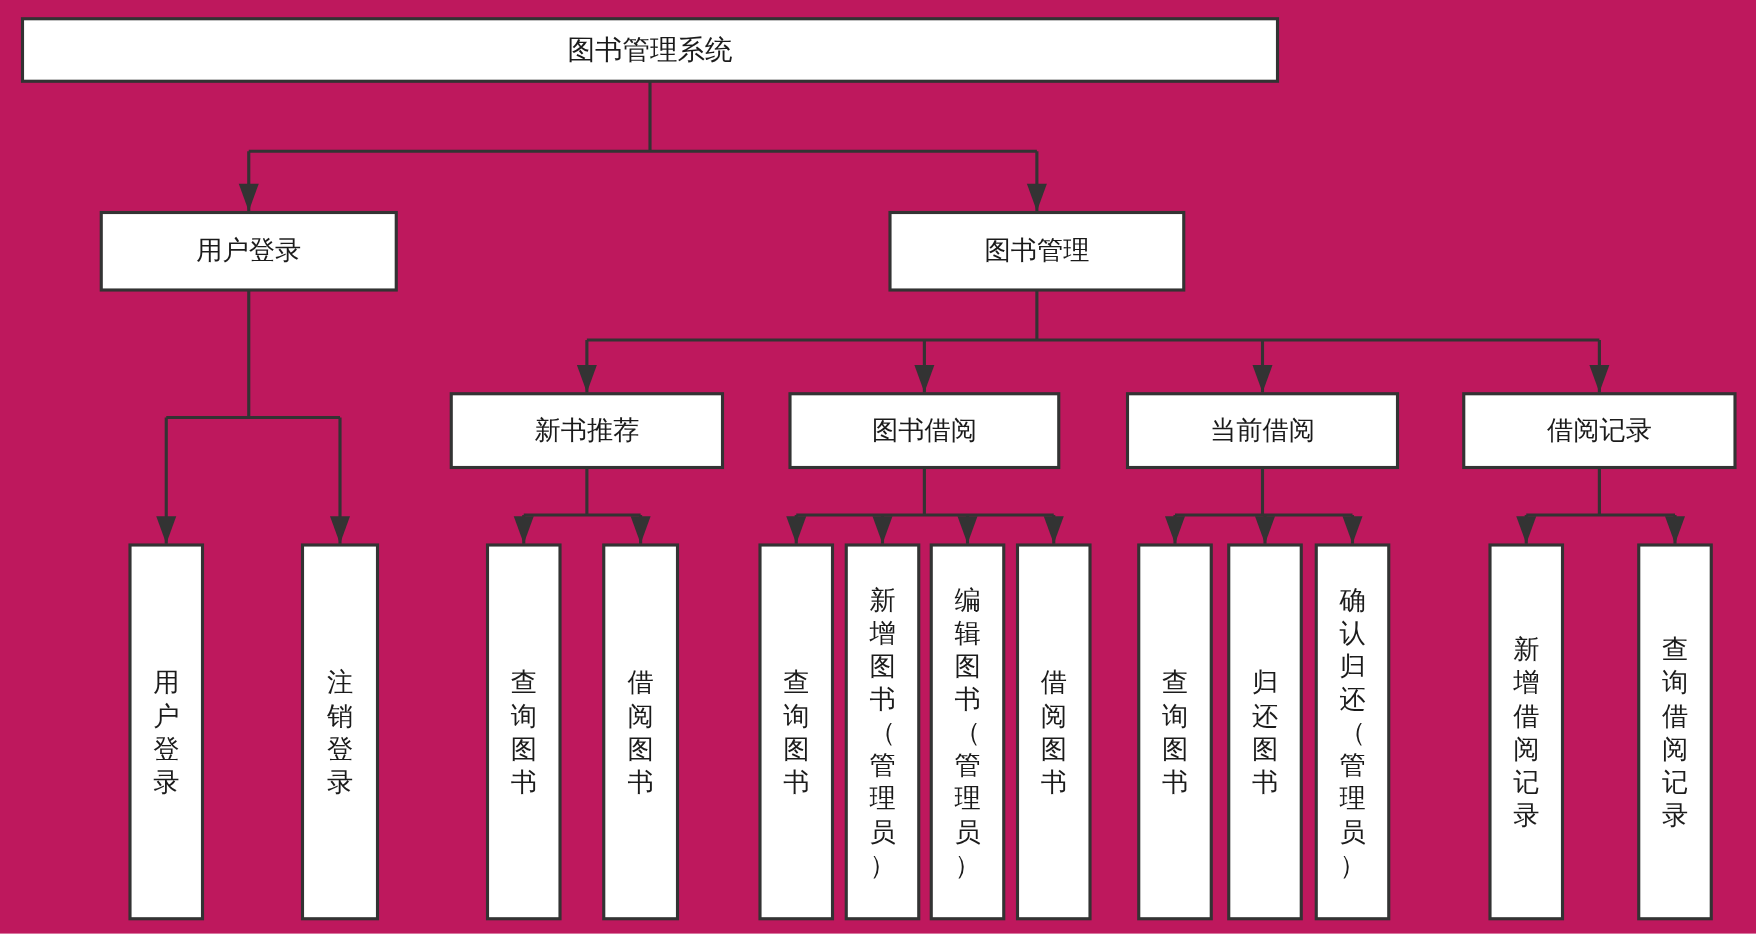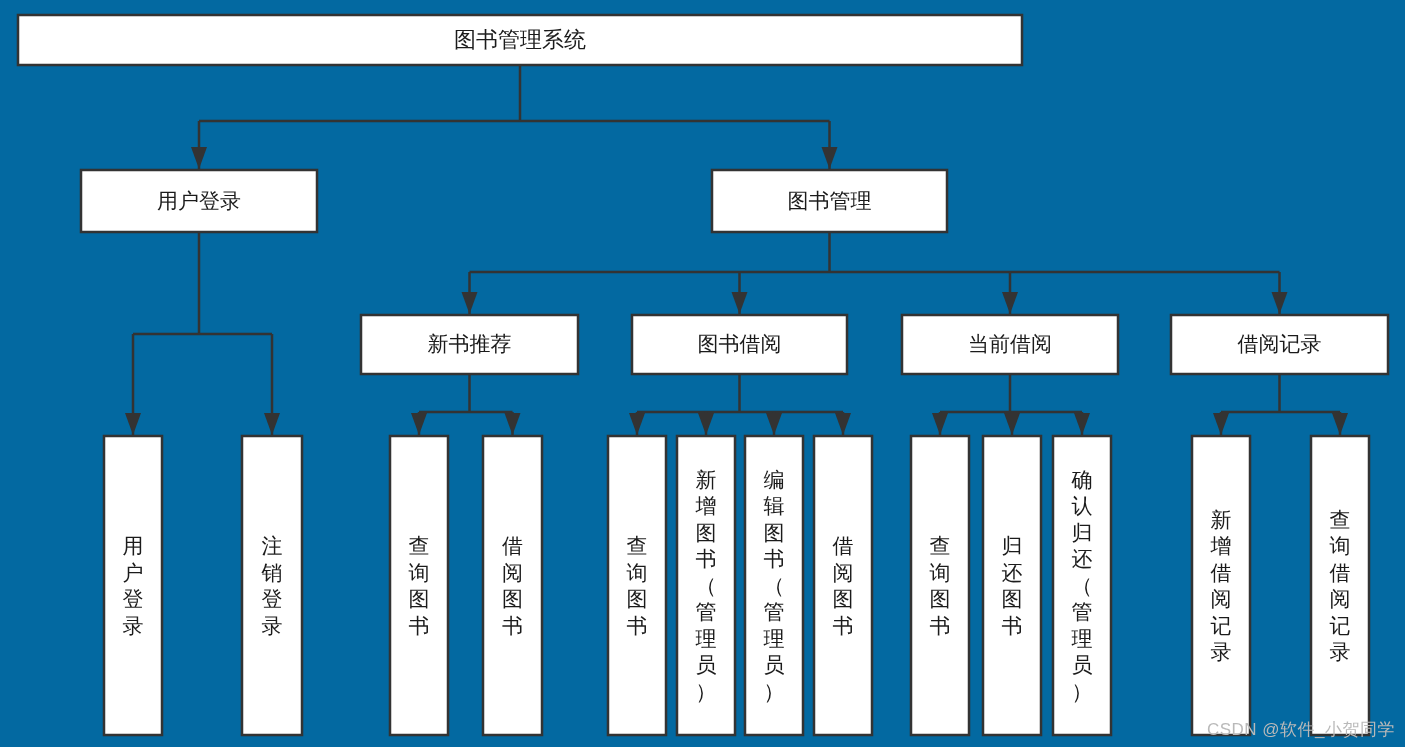--- a/index.html
+++ b/index.html
@@ -10,21 +10,21 @@
   body {
     width: 1405px;
     height: 747px;
     font-family: "Liberation Sans", "DejaVu Sans", sans-serif;
     overflow: hidden;
   }
   #diagram-root {
     position: relative;
     width: 1405px;
     height: 747px;
-    background: #0369a1;
+    background: #be185d;
   }
   svg#flow {
     position: absolute;
     left: 0;
     top: 0;
     width: 1405px;
     height: 747px;
     display: block;
   }
   .node-box {
@@ -166,15 +166,14 @@
         <text x="1012" class="leaf-label"><tspan x="1012" y="553.17">归</tspan><tspan x="1012" y="579.67">还</tspan><tspan x="1012" y="606.17">图</tspan><tspan x="1012" y="632.67">书</tspan></text>
         <rect x="1053" y="436" width="58" height="299" class="node-box"></rect>
         <text x="1082" class="leaf-label"><tspan x="1082" y="486.92">确</tspan><tspan x="1082" y="513.4200000000001">认</tspan><tspan x="1082" y="539.9200000000001">归</tspan><tspan x="1082" y="566.4200000000001">还</tspan><tspan x="1082" y="592.9200000000001" transform="rotate(90 1082 586.9200000000001)">（</tspan><tspan x="1082" y="619.4200000000001">管</tspan><tspan x="1082" y="645.9200000000001">理</tspan><tspan x="1082" y="672.4200000000001">员</tspan><tspan x="1082" y="698.9200000000001" transform="rotate(90 1082 692.9200000000001)">）</tspan></text>
         <rect x="1192" y="436" width="58" height="299" class="node-box"></rect>
         <text x="1221" class="leaf-label"><tspan x="1221" y="526.67">新</tspan><tspan x="1221" y="553.17">增</tspan><tspan x="1221" y="579.67">借</tspan><tspan x="1221" y="606.17">阅</tspan><tspan x="1221" y="632.67">记</tspan><tspan x="1221" y="659.17">录</tspan></text>
         <rect x="1311" y="436" width="58" height="299" class="node-box"></rect>
         <text x="1340" class="leaf-label"><tspan x="1340" y="526.67">查</tspan><tspan x="1340" y="553.17">询</tspan><tspan x="1340" y="579.67">借</tspan><tspan x="1340" y="606.17">阅</tspan><tspan x="1340" y="632.67">记</tspan><tspan x="1340" y="659.17">录</tspan></text>
       </g>
   </svg>
 
-  <div class="watermark">CSDN @软件_小贺同学</div>
 
 </div>
 
 </body></html>

